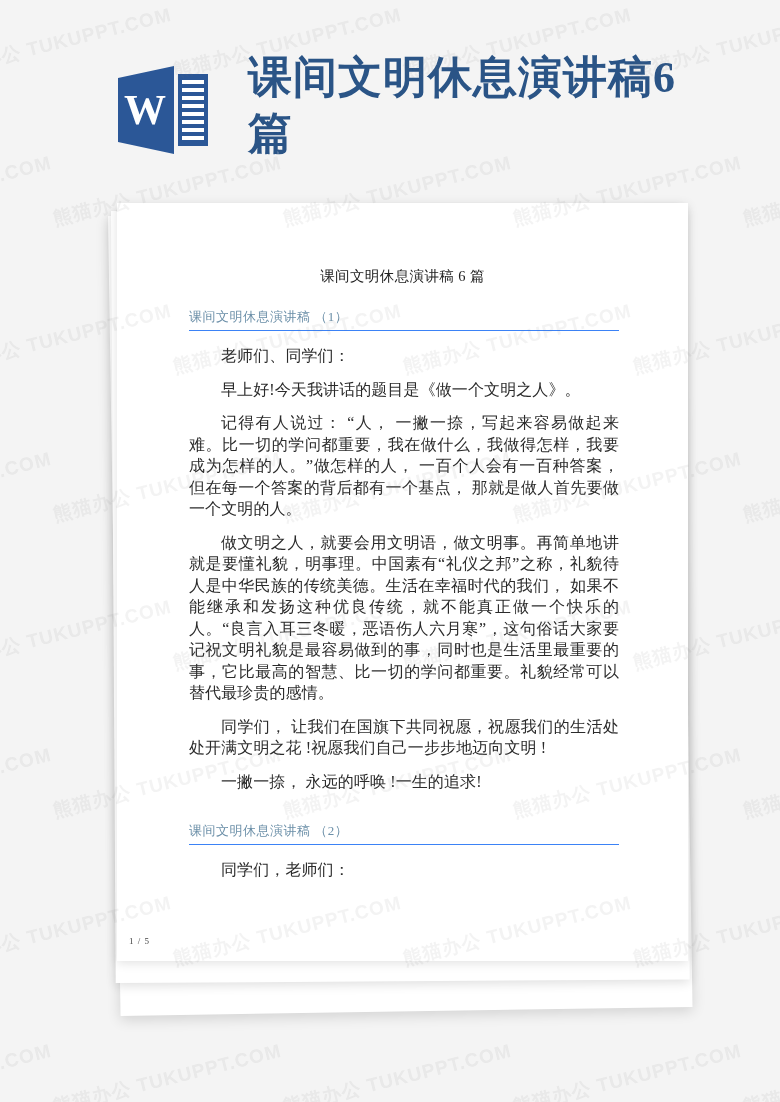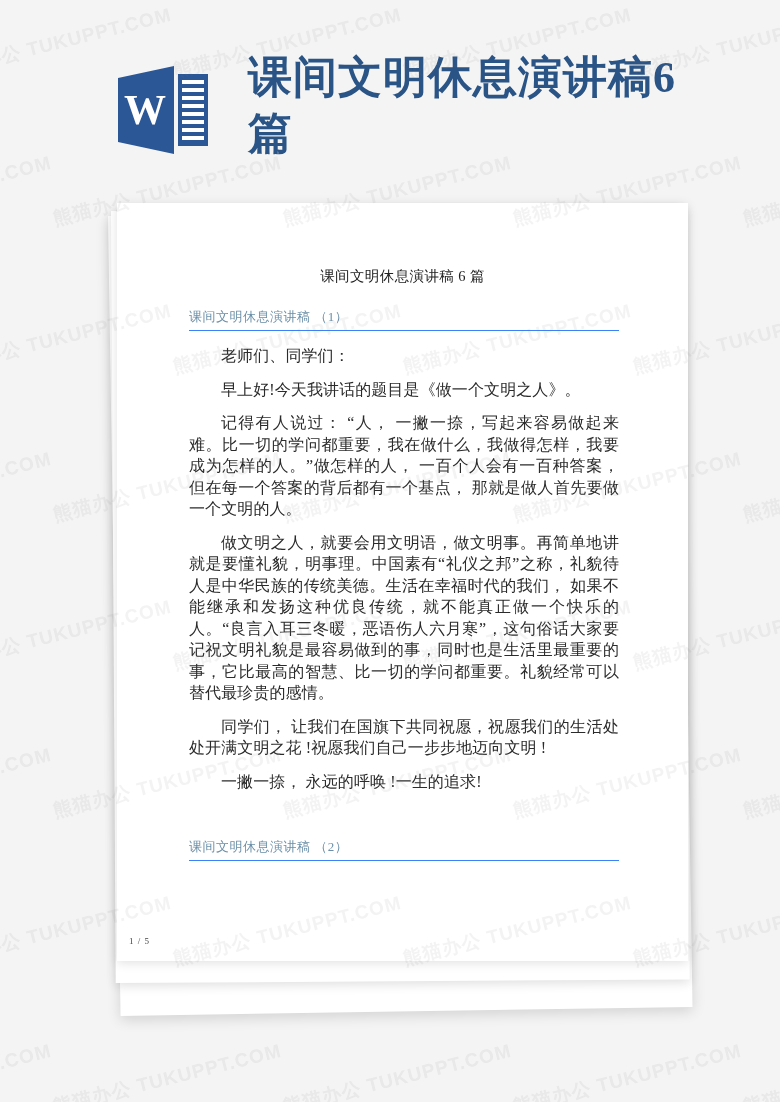--- a/index.html
+++ b/index.html
@@ -110,21 +110,21 @@
   .section-heading {
     font-family: "Liberation Serif", serif;
     font-size: 13px;
     color: #6b8fa8;
     letter-spacing: 0.5px;
     padding-bottom: 4px;
     border-bottom: 1px solid #3b82f6;
     margin: 0 0 14px 0;
   }
   .section-heading.second {
-    margin-top: 46px;
+    margin-top: 30px;
     font-family: Liberation Serif, serif;
   }
   p.para {
     margin: 0 0 12px 0;
     font-family: "Liberation Serif", serif;
     font-size: 16px;
     line-height: 21.5px;
     color: #2b2b2b;
     text-align: justify;
     text-indent: 2em;
@@ -204,20 +204,21 @@
 
         <p class="para">老师们、同学们：</p>
         <p class="para">早上好!今天我讲话的题目是《做一个文明之人》。</p>
         <p class="para">记得有人说过： “人， 一撇一捺，写起来容易做起来难。比一切的学问都重要，我在做什么，我做得怎样，我要成为怎样的人。”做怎样的人， 一百个人会有一百种答案， 但在每一个答案的背后都有一个基点， 那就是做人首先要做一个文明的人。</p>
         <p class="para">做文明之人，就要会用文明语，做文明事。再简单地讲就是要懂礼貌，明事理。中国素有“礼仪之邦”之称，礼貌待人是中华民族的传统美德。生活在幸福时代的我们， 如果不能继承和发扬这种优良传统，就不能真正做一个快乐的人。“良言入耳三冬暖，恶语伤人六月寒”，这句俗话大家要记祝文明礼貌是最容易做到的事，同时也是生活里最重要的事，它比最高的智慧、比一切的学问都重要。礼貌经常可以替代最珍贵的感情。</p>
         <p class="para">同学们， 让我们在国旗下共同祝愿，祝愿我们的生活处处开满文明之花 !祝愿我们自己一步步地迈向文明 !</p>
         <p class="para">一撇一捺， 永远的呼唤 !一生的追求!</p>
 
         <div class="section-heading second">课间文明休息演讲稿 （2）</div>
 
+        <p class="para">同学们，老师们：</p>
       </div>
 
       <div id="page-footer">1 / 5</div>
     </div>
   </div>
 </div>
 
 <div id="watermark-layer">
     <div class="wm" style="left: -60px; top: 30px;">熊猫办公 TUKUPPT.COM</div>
     <div class="wm" style="left: 170px; top: 30px;">熊猫办公 TUKUPPT.COM</div>

